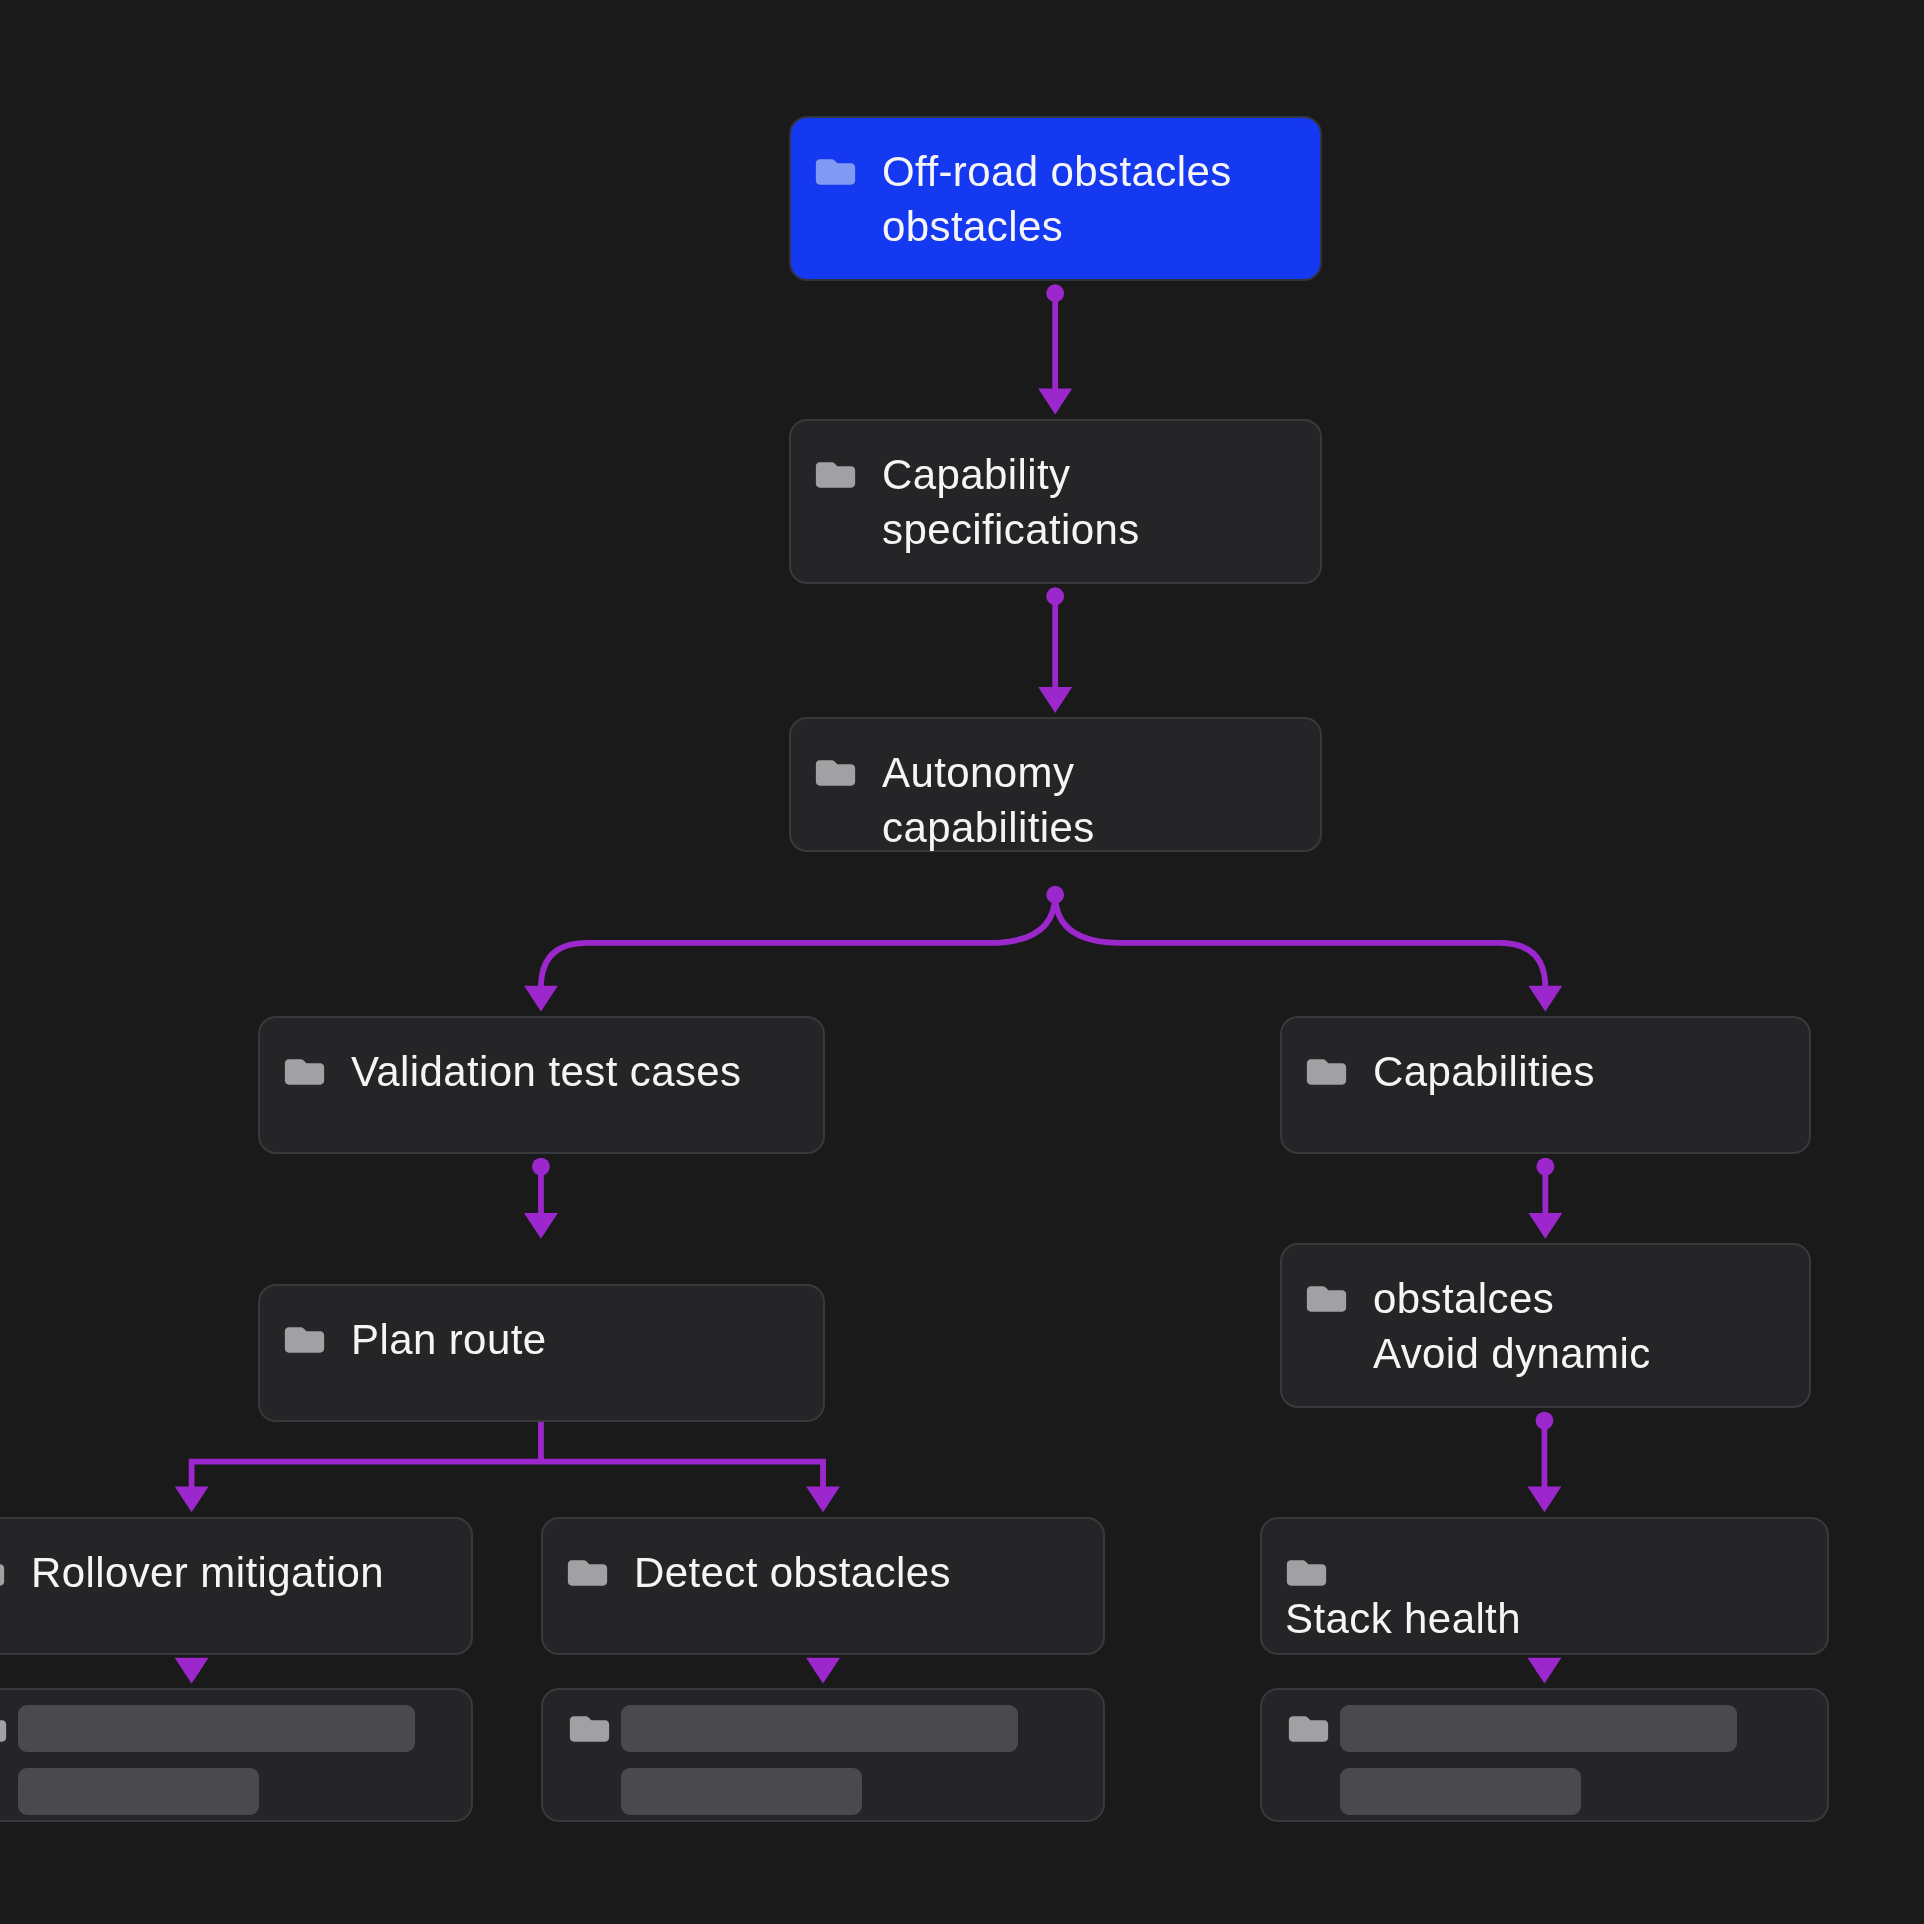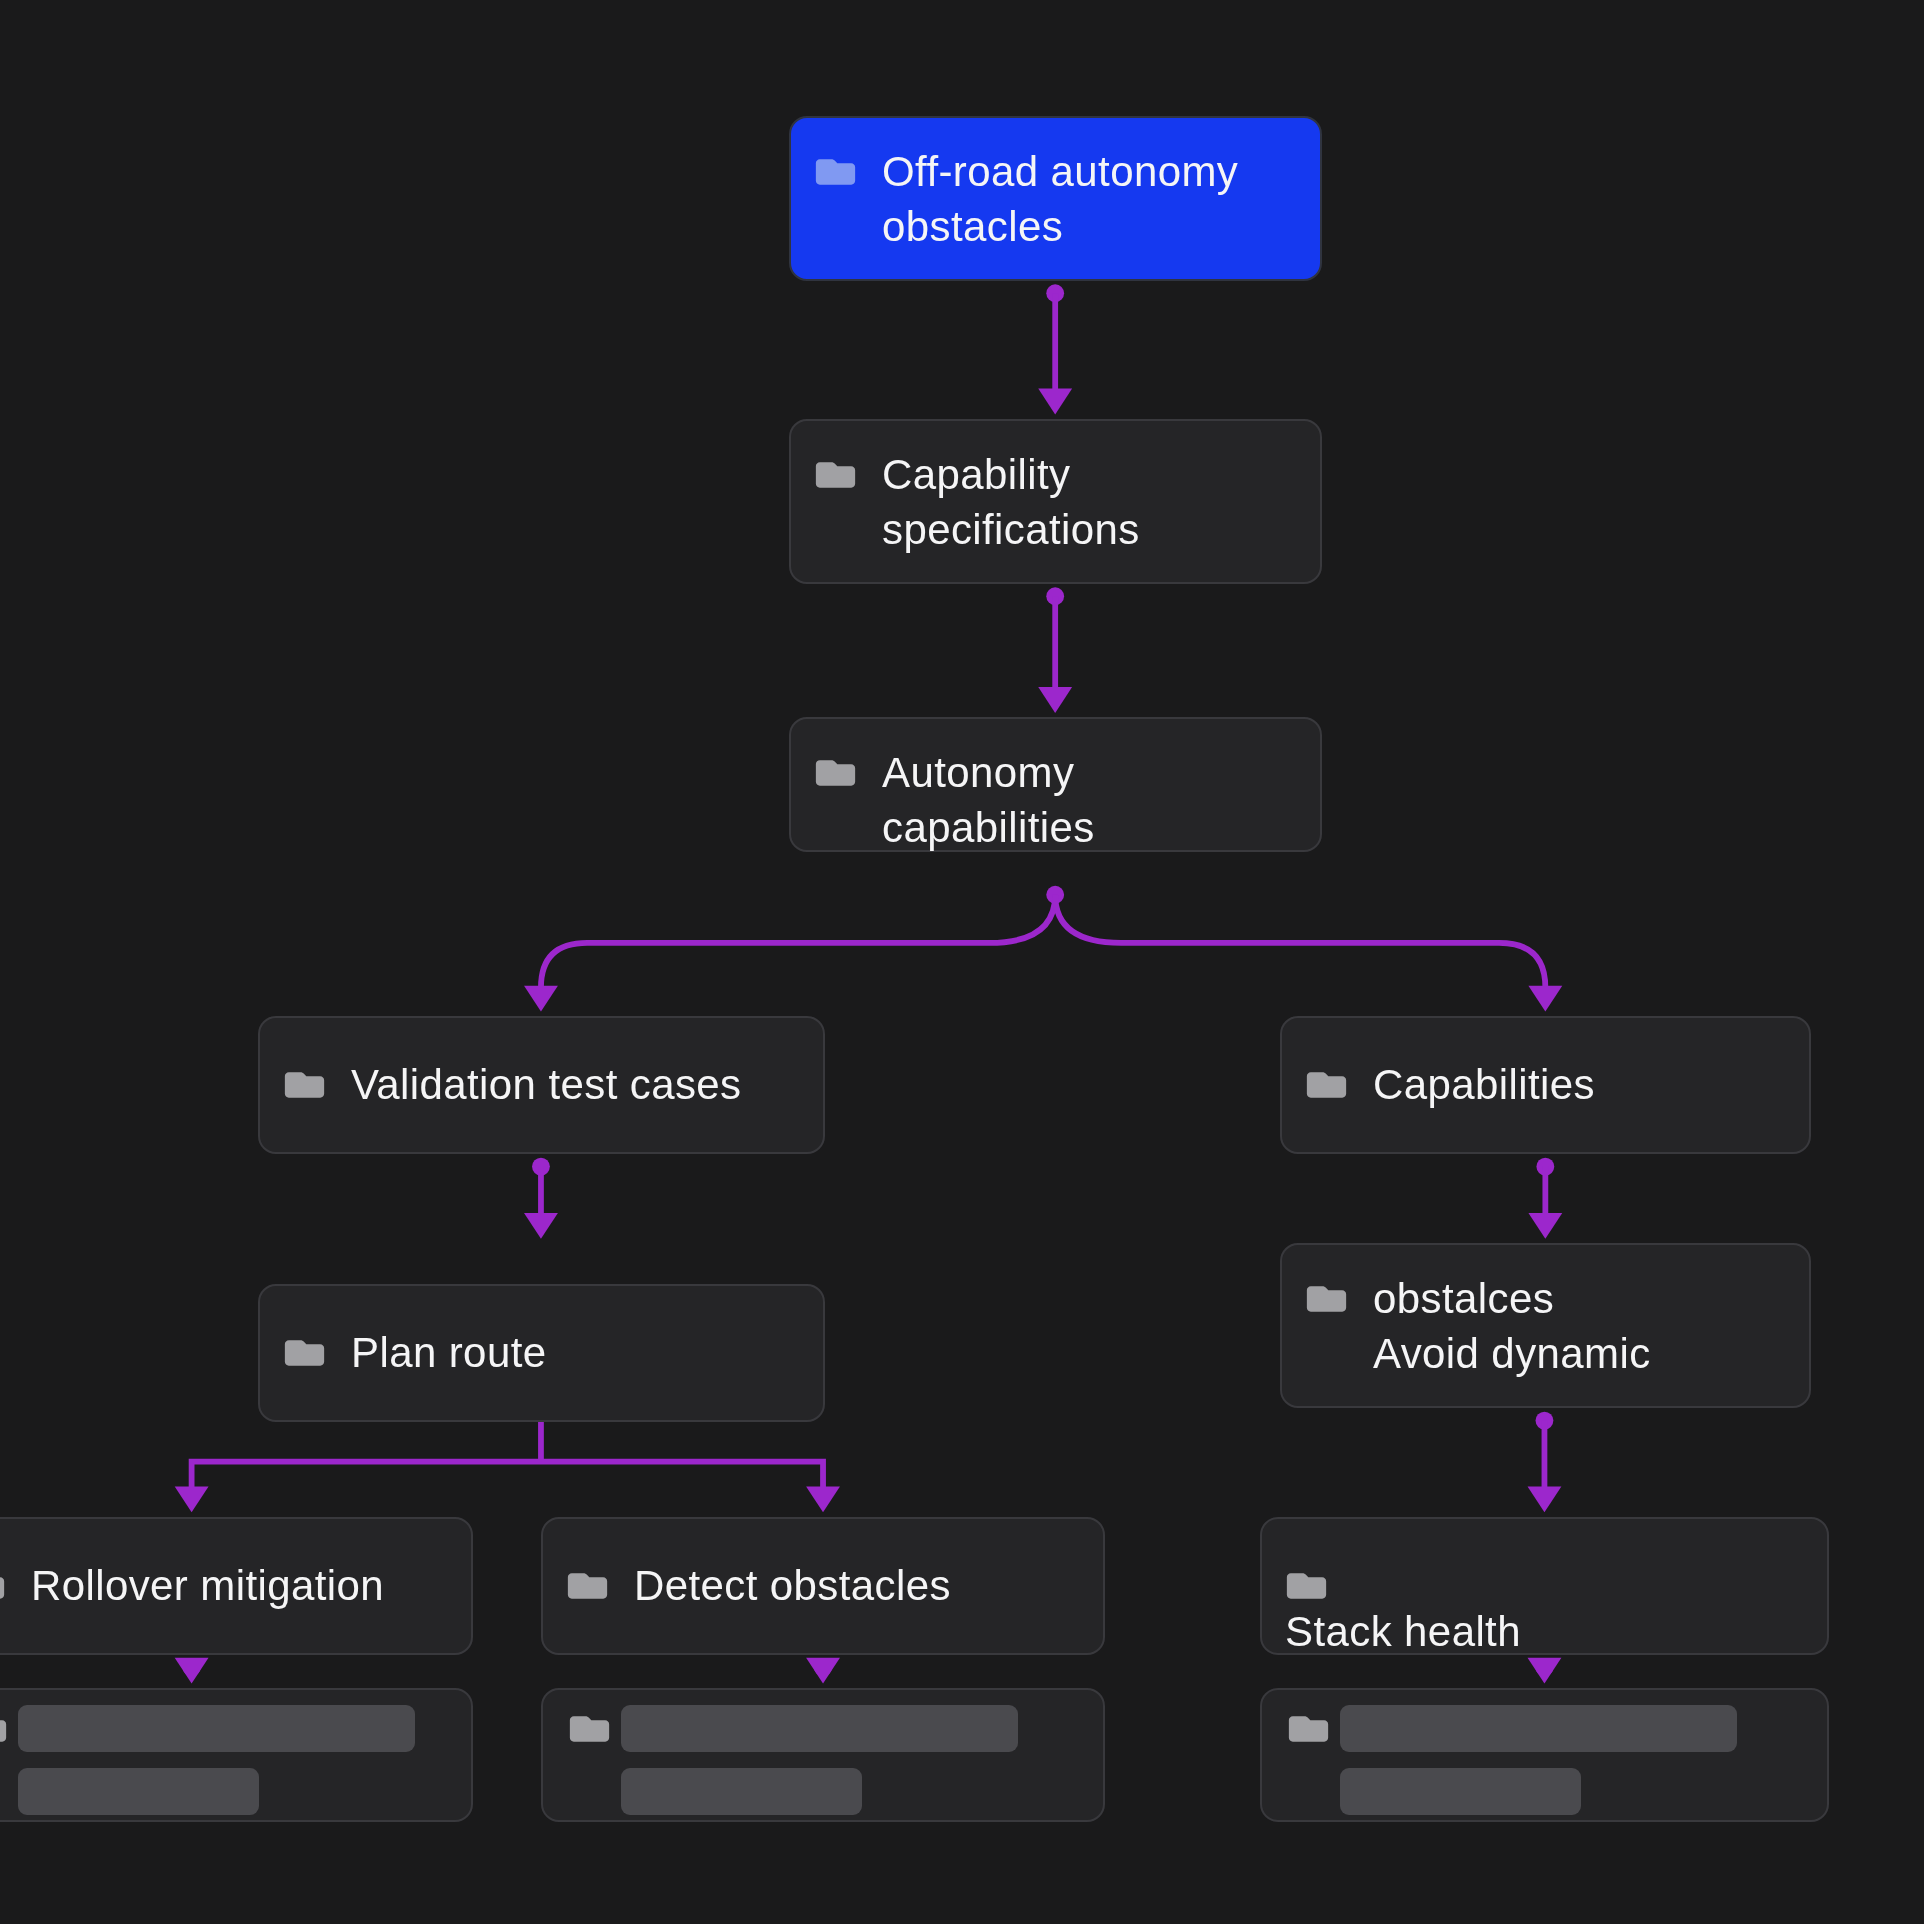--- a/index.html
+++ b/index.html
@@ -17,21 +17,21 @@
     background:#252527;
     border:2.7px solid #39393d;
     border-radius:18px;
     display:flex;
     align-items:flex-start;
     padding-left:23px;
     padding-right:27px;
     color:#f5f5f6;
     cursor:pointer;
   }
-  .node.lines-1{padding-top:39px;text-align:center;}
+  .node.lines-1{padding-top:26px;text-align:center;}
   .node.lines-2{padding-top:26px;}
   .node .icon{flex:0 0 auto;width:43px;height:36px;margin-top:9.8px;margin-right:25px;}
   .node .icon svg{display:block;width:43px;height:36px;}
   .node .label{font-size:42px;line-height:55px;font-weight:400;letter-spacing:0.4px;white-space:nowrap;}
   .node.selected{background:#1539f0;border-color:#30343f;}
   .node.placeholder{padding:0;display:block;}
   .node.placeholder .icon{position:absolute;left:25px;top:21.4px;margin:0;}
   .bar{
     position:absolute;
     background:#4a4a4e;
@@ -81,21 +81,21 @@
       <path d="M 1714 1860 L 1752 1860 L 1733 1889 Z" fill="#9c27cc"></path>
     </svg>
   <div id="nodes">
       <div class="node lines-2 selected" style="left: 789px; top: 116px; width: 533px; height: 165px;">
         <span class="icon">
           <svg viewBox="0 0 24 22">
             <path d="M2.4 3.2 h7.1 c0.9 0 1.7 0.38 2.3 1.05 L13.1 5.7 h8.5 c1.3 0 2.4 1.05 2.4 2.35 V16.4 c0 1.3-1.1 2.35-2.4 2.35 H2.4 C1.1 18.75 0 17.7 0 16.4 V5.55 C0 4.25 1.1 3.2 2.4 3.2 Z" fill="#8099f2"></path>
           </svg>
         </span>
         <span class="label">
-          <div>Off-road autonomy</div>
+          <div>Off-road obstacles</div>
           <div>obstacles</div>
         </span>
       </div>
       <div class="node lines-2" style="left: 789px; top: 419px; width: 533px; height: 165px;">
         <span class="icon">
           <svg viewBox="0 0 24 22">
             <path d="M2.4 3.2 h7.1 c0.9 0 1.7 0.38 2.3 1.05 L13.1 5.7 h8.5 c1.3 0 2.4 1.05 2.4 2.35 V16.4 c0 1.3-1.1 2.35-2.4 2.35 H2.4 C1.1 18.75 0 17.7 0 16.4 V5.55 C0 4.25 1.1 3.2 2.4 3.2 Z" fill="#a1a1a4"></path>
           </svg>
         </span>
         <span class="label">

